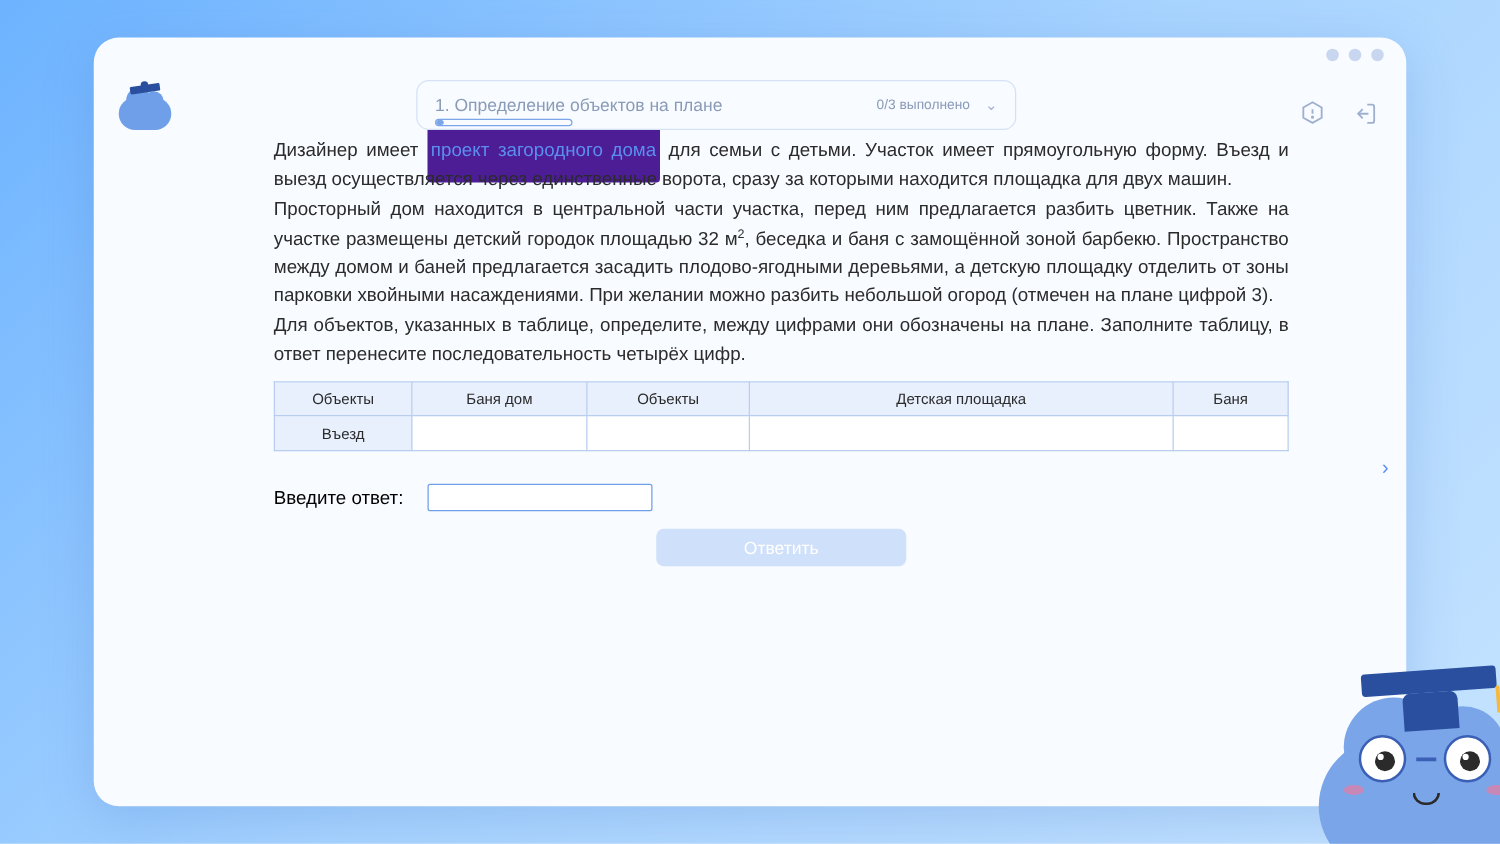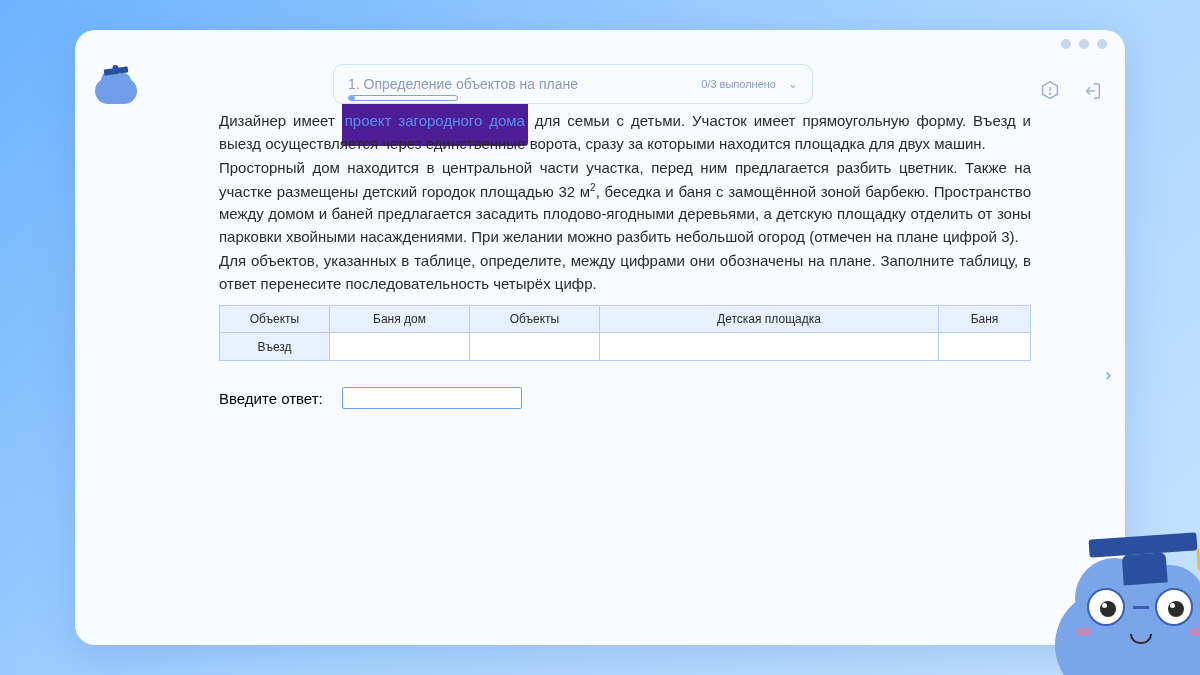--- a/index.html
+++ b/index.html
@@ -110,20 +110,21 @@
         <td></td>
         <td></td>
         <td></td>
       </tr>
     </tbody>
       </table>
     <div class="answer-row">
       <span>Введите ответ:</span>
       <input class="answer-input" type="text" style="">
     </div>
+    <button class="submit-btn">Ответить</button>
     <div class="scroll-hint">›</div>
   </div>
 </div>
 
 <div class="mascot">
   <div class="m-cloud"></div>
   <div class="m-cap"></div>
   <div class="eye l">
       <div class="pupil"></div>
     </div>

